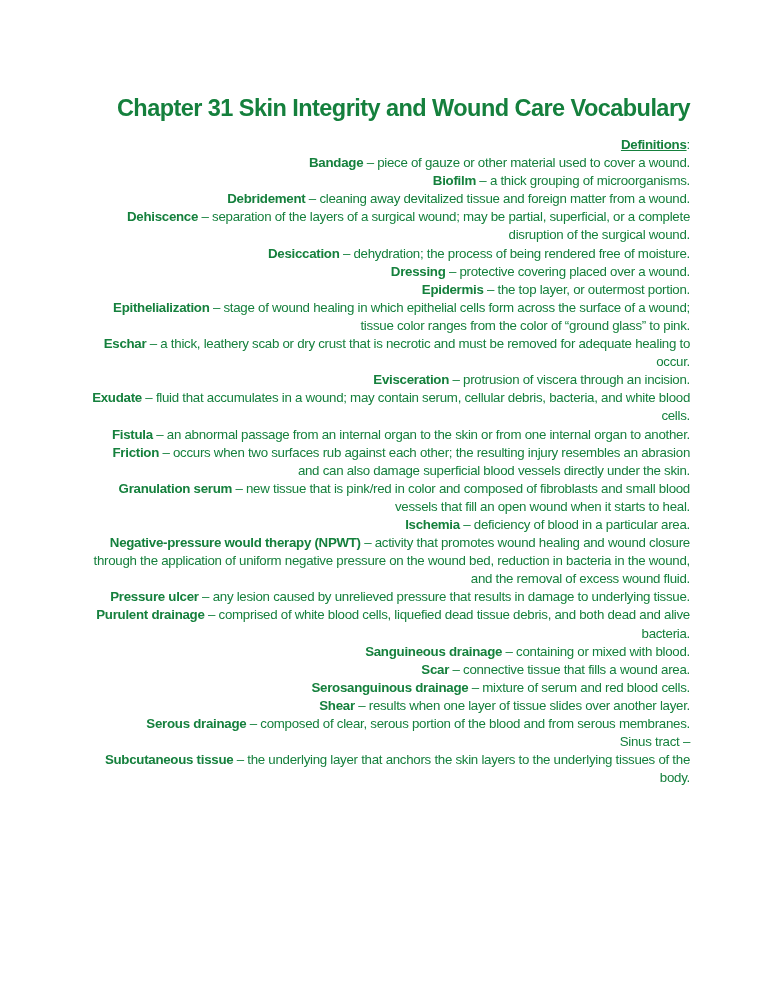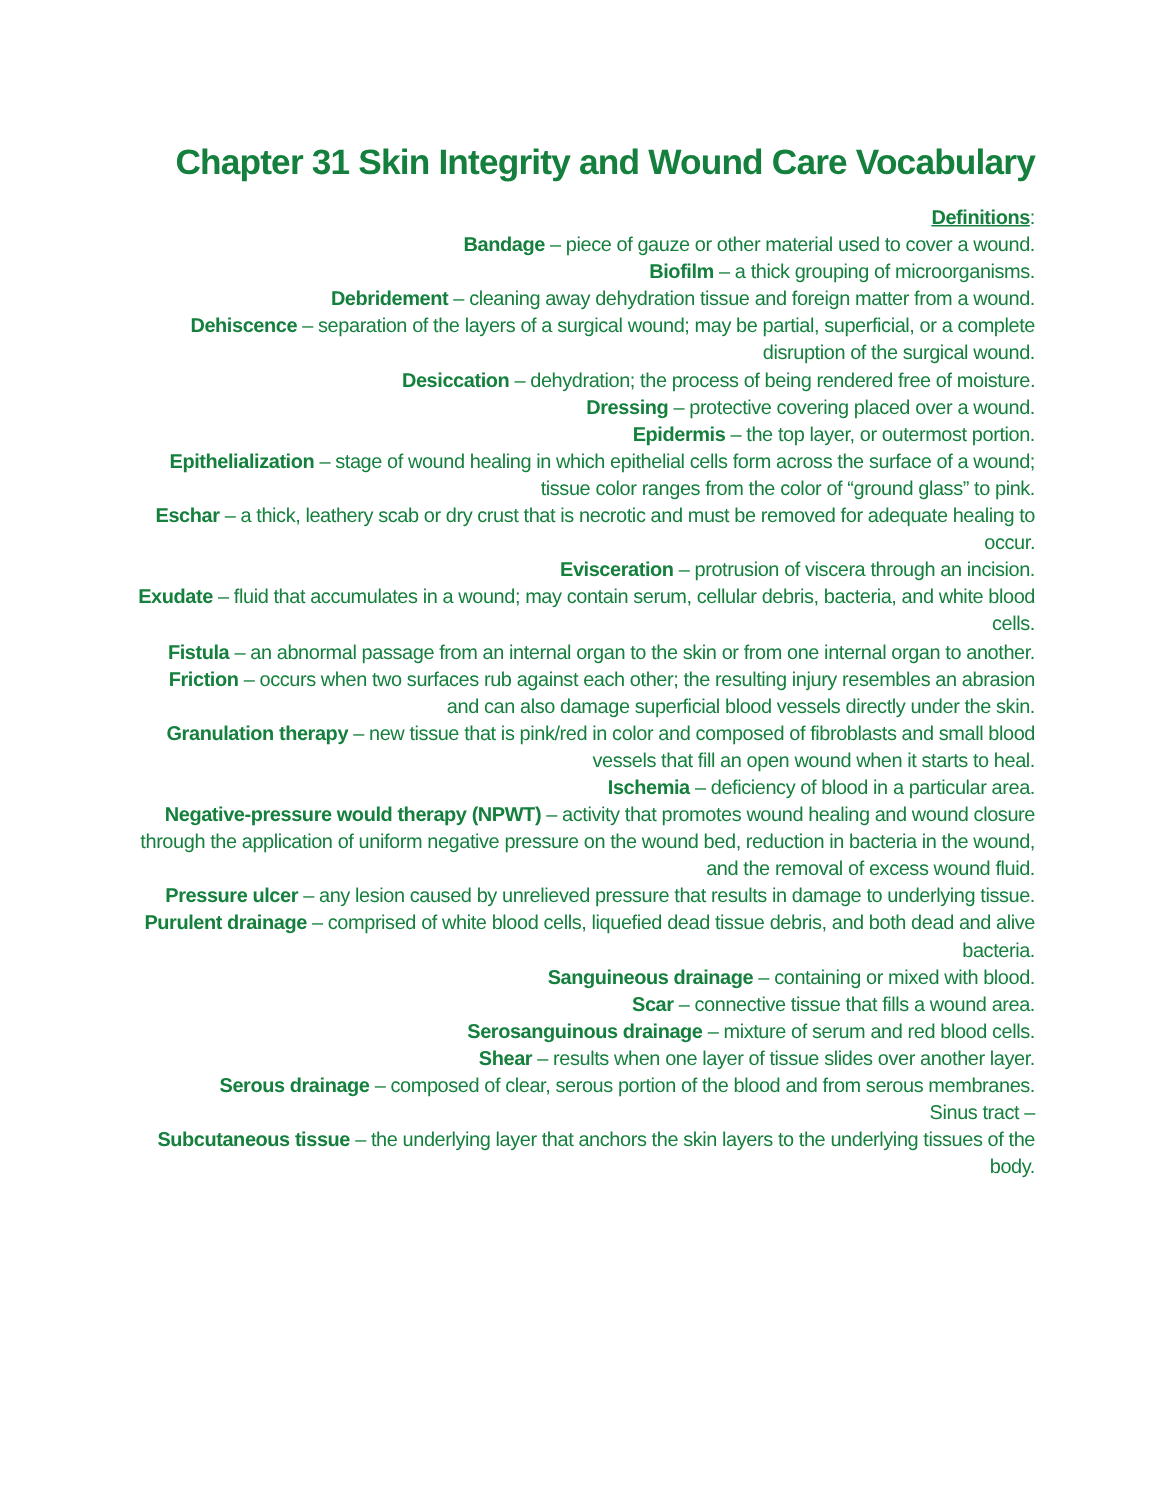--- a/index.html
+++ b/index.html
@@ -25,32 +25,32 @@
 </head>
 <body>
 
 <div class="page">
   <h1 class="title">Chapter 31 Skin Integrity and Wound Care Vocabulary</h1>
   <div class="section">
     <div><span class="heading">Definitions</span><span>:</span></div>
     <div id="entries">
         <p class="entry"><span class="term">Bandage</span><span> – </span><span>piece of gauze or other material used to cover a wound.</span></p>
         <p class="entry"><span class="term">Biofilm</span><span> – </span><span>a thick grouping of microorganisms.</span></p>
-        <p class="entry"><span class="term">Debridement</span><span> – </span><span>cleaning away dehydration tissue and foreign matter from a wound.</span></p>
+        <p class="entry"><span class="term">Debridement</span><span> – </span><span>cleaning away devitalized tissue and foreign matter from a wound.</span></p>
         <p class="entry"><span class="term">Dehiscence</span><span> – </span><span>separation of the layers of a surgical wound; may be partial, superficial, or a complete disruption of the surgical wound.</span></p>
         <p class="entry"><span class="term">Desiccation</span><span> – </span><span>dehydration; the process of being rendered free of moisture.</span></p>
         <p class="entry"><span class="term">Dressing</span><span> – </span><span>protective covering placed over a wound.</span></p>
         <p class="entry"><span class="term">Epidermis</span><span> – </span><span>the top layer, or outermost portion.</span></p>
         <p class="entry"><span class="term">Epithelialization</span><span> – </span><span>stage of wound healing in which epithelial cells form across the surface of a wound; tissue color ranges from the color of “ground glass” to pink.</span></p>
         <p class="entry"><span class="term">Eschar</span><span> – </span><span>a thick, leathery scab or dry crust that is necrotic and must be removed for adequate healing to occur.</span></p>
         <p class="entry"><span class="term">Evisceration</span><span> – </span><span>protrusion of viscera through an incision.</span></p>
         <p class="entry"><span class="term">Exudate</span><span> – </span><span>fluid that accumulates in a wound; may contain serum, cellular debris, bacteria, and white blood cells.</span></p>
         <p class="entry"><span class="term">Fistula</span><span> – </span><span>an abnormal passage from an internal organ to the skin or from one internal organ to another.</span></p>
         <p class="entry"><span class="term">Friction</span><span> – </span><span>occurs when two surfaces rub against each other; the resulting injury resembles an abrasion and can also damage superficial blood vessels directly under the skin.</span></p>
-        <p class="entry"><span class="term">Granulation therapy</span><span> – </span><span>new tissue that is pink/red in color and composed of fibroblasts and small blood vessels that fill an open wound when it starts to heal.</span></p>
+        <p class="entry"><span class="term">Granulation serum</span><span> – </span><span>new tissue that is pink/red in color and composed of fibroblasts and small blood vessels that fill an open wound when it starts to heal.</span></p>
         <p class="entry"><span class="term">Ischemia</span><span> – </span><span>deficiency of blood in a particular area.</span></p>
         <p class="entry"><span class="term">Negative-pressure would therapy (NPWT)</span><span> – </span><span>activity that promotes wound healing and wound closure through the application of uniform negative pressure on the wound bed, reduction in bacteria in the wound, and the removal of excess wound fluid.</span></p>
         <p class="entry"><span class="term">Pressure ulcer</span><span> – </span><span>any lesion caused by unrelieved pressure that results in damage to underlying tissue.</span></p>
         <p class="entry"><span class="term">Purulent drainage</span><span> – </span><span>comprised of white blood cells, liquefied dead tissue debris, and both dead and alive bacteria.</span></p>
         <p class="entry"><span class="term">Sanguineous drainage</span><span> – </span><span>containing or mixed with blood.</span></p>
         <p class="entry"><span class="term">Scar</span><span> – </span><span>connective tissue that fills a wound area.</span></p>
         <p class="entry"><span class="term">Serosanguinous drainage</span><span> – </span><span>mixture of serum and red blood cells.</span></p>
         <p class="entry"><span class="term">Shear</span><span> – </span><span>results when one layer of tissue slides over another layer.</span></p>
         <p class="entry"><span class="term">Serous drainage</span><span> – </span><span>composed of clear, serous portion of the blood and from serous membranes.</span></p>
         <p class="entry"><span>Sinus tract</span><span> – </span><span></span></p>

